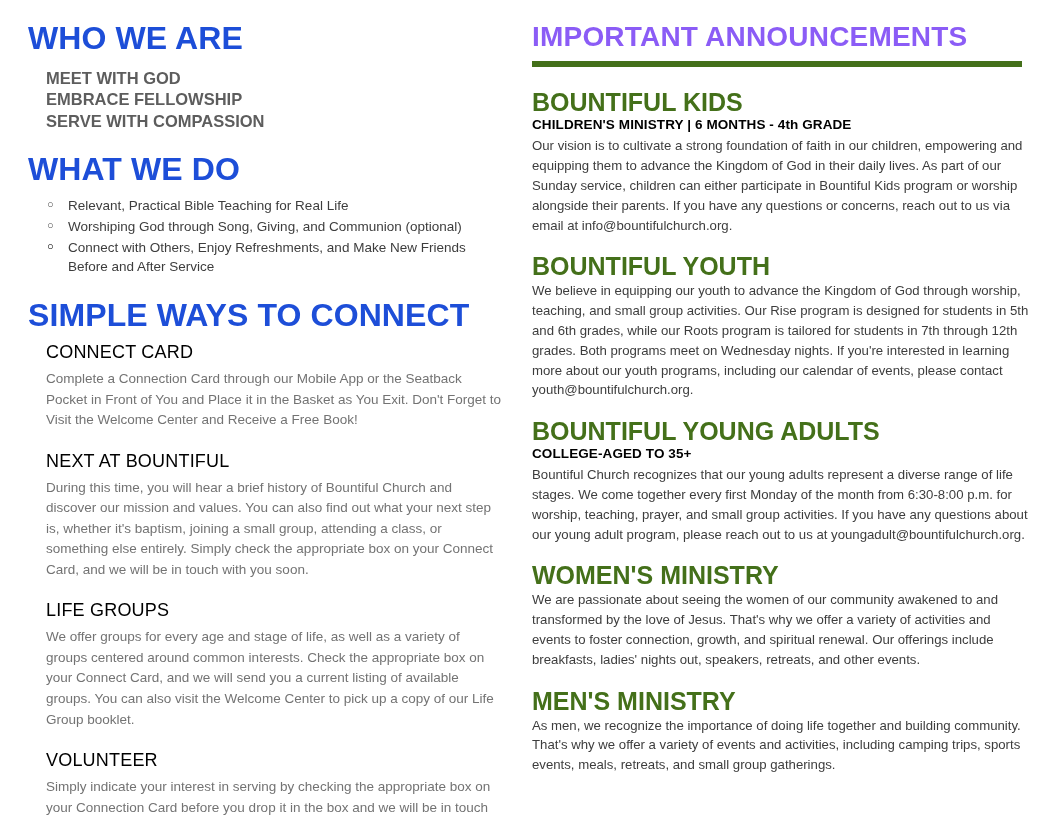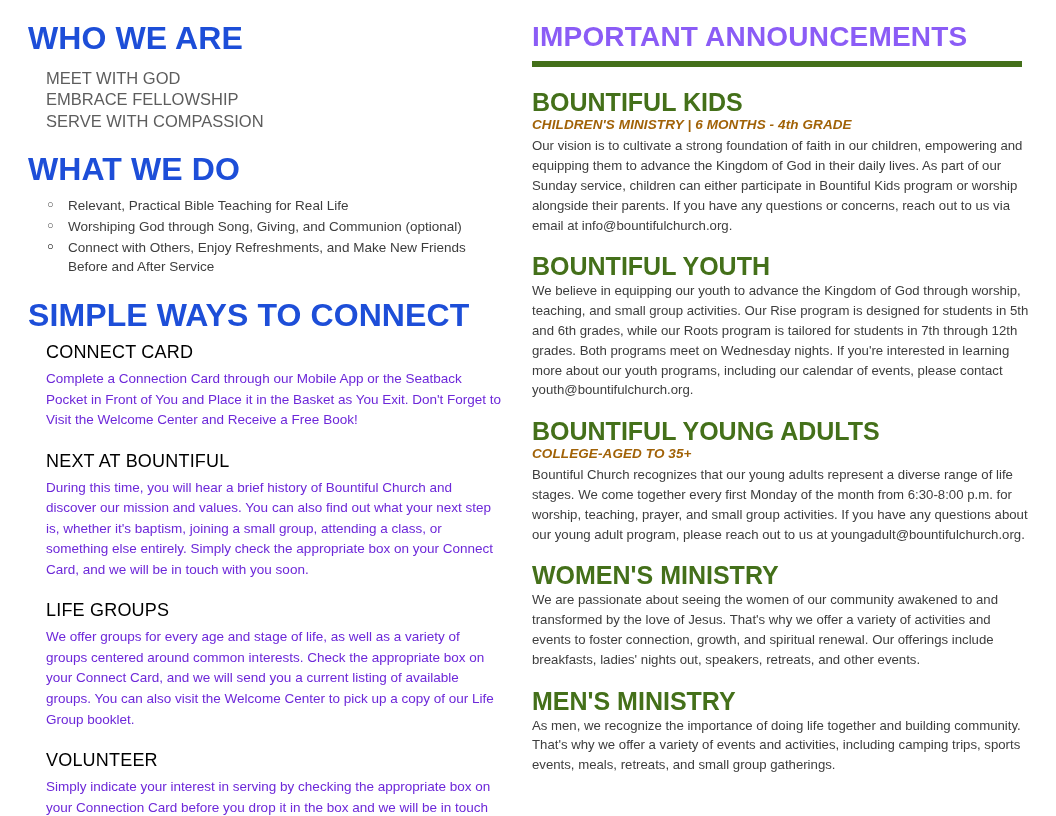--- a/index.html
+++ b/index.html
@@ -49,21 +49,21 @@
 
   .who-list {
     margin: 0 0 20px 0;
     padding: 0 0 0 18px;
     list-style: none;
   }
   .who-list li {
     color: #5d5d5d;
     font-size: 16.5px;
     line-height: 1.32;
-    font-weight: 400;
+    font-weight: 700;
   }
 
   .do-list {
     margin: 0 0 22px 0;
     padding: 0 0 0 18px;
     list-style: none;
   }
   .do-list li {
     position: relative;
     color: #3d3d3d;
@@ -82,21 +82,21 @@
   }
 
   .sub-head {
     color: #000000;
     font-size: 18px;
     font-weight: 400;
     letter-spacing: 0.2px;
     margin: 0 0 6px 0;
   }
   .body-text {
-    color: #6d28d9;
+    color: #737373;
     font-size: 13.5px;
     line-height: 1.52;
     margin: 0 0 20px 0;
   }
   .connect-block { padding-left: 18px; }
   .connect-block .entry:last-child .body-text { margin-bottom: 0; }
 
   
   .ann-title {
     color: #8b5cf6;
@@ -113,26 +113,25 @@
     margin: 0 0 22px 0;
   }
   .ann-head {
     color: #44701a;
     font-size: 25px;
     font-weight: bold;
     line-height: 1.08;
     margin: 0 0 1px 0;
   }
   .ann-sub {
-    color: #a16207;
+    color: #000000;
     font-size: 13.5px;
     font-weight: bold;
     letter-spacing: 0.1px;
     margin: 0 0 4px 0;
-    font-style: italic;
   }
   .ann-body {
     color: #3d3d3d;
     font-size: 13.2px;
     line-height: 1.5;
     margin: 0 0 18px 0;
   }
   .ann-block:last-child .ann-body { margin-bottom: 3px; }
 </style>
 </head>

